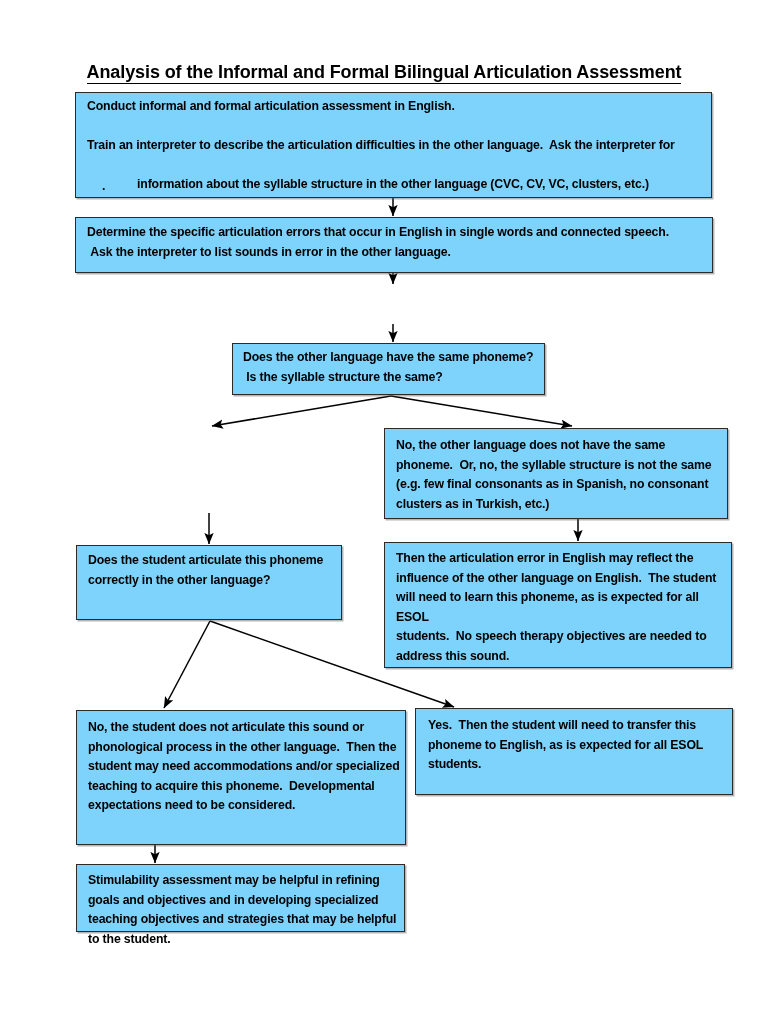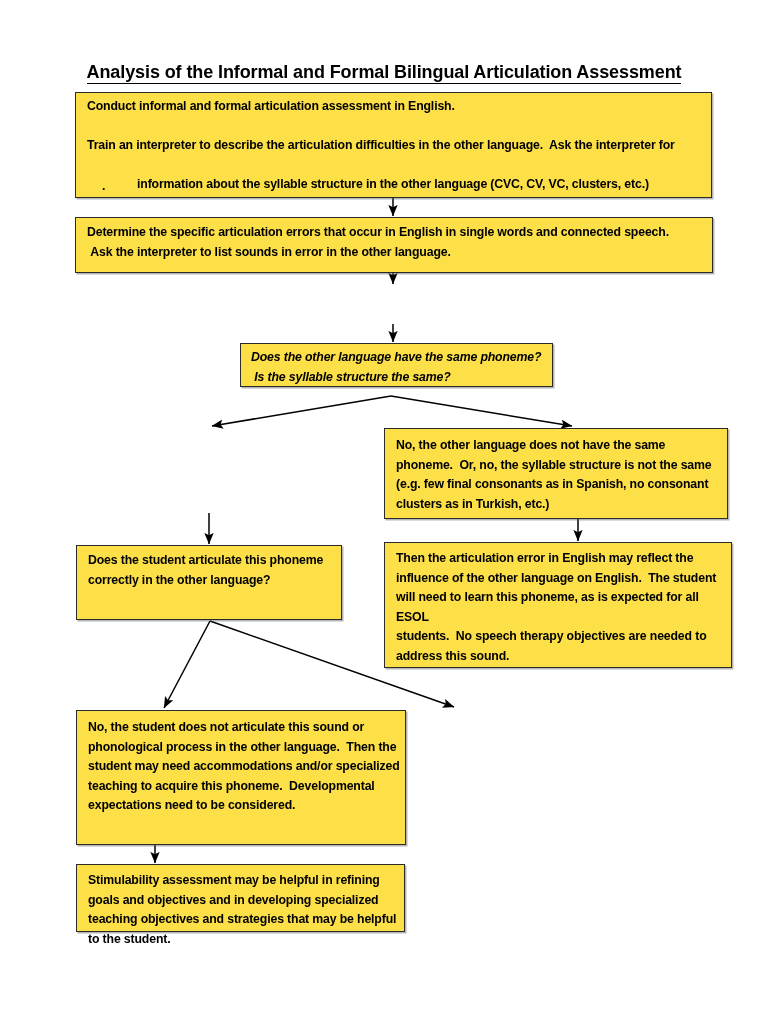--- a/index.html
+++ b/index.html
@@ -40,21 +40,21 @@
     font-weight: bold;
     letter-spacing: -0.1px;
   }
   .title span {
     border-bottom: 1.6px solid #000;
     padding-bottom: 1px;
   }
   .box {
     position: absolute;
     border: 1.3px solid #2b2b2b;
-    background: #fde047;
+    background: #7dd3fc;
     box-sizing: border-box;
     box-shadow: 1.5px 1.5px 0 rgba(90,90,90,0.45);
   }
   .box .txt {
     font-size: 12.3px;
     font-weight: bold;
     line-height: 19.6px;
     letter-spacing: -0.15px;
     white-space: pre-wrap;
   }
@@ -65,21 +65,21 @@
     color: #1414c8;
     text-decoration: underline;
   }
 
   .box2 { left: 75px;  top: 217px; width: 638px; height: 56px; }
   .box2 .txt { position: absolute; left: 11px; top: 5px; width: 615px; }
 
   .box3 { left: 279px; top: 285px; width: 226px; height: 39px; }
   .box3 .txt { position: absolute; left: 10px; top: 8px; width: 210px; }
 
-  .box4 { left: 240px; top: 343px; width: 313px; height: 44px; font-style: italic; }
+  .box4 { left: 232px; top: 343px; width: 313px; height: 52px; }
   .box4 .txt { position: absolute; left: 10px; top: 4px; width: 298px; }
 
   .box5 { left: 76px;  top: 428px; width: 266px; height: 85px; }
   .box5 .txt { position: absolute; left: 11px; top: 7px; width: 248px; }
 
   .box6 { left: 384px; top: 428px; width: 344px; height: 91px; }
   .box6 .txt { position: absolute; left: 11px; top: 7px; width: 328px; }
 
   .box7 { left: 76px;  top: 545px; width: 266px; height: 75px; }
   .box7 .txt { position: absolute; left: 11px; top: 5px; width: 248px; }
@@ -177,20 +177,25 @@
   </div>
 
   <div class="box box9">
     <div class="txt">No, the student does not articulate this sound or
 phonological process in the other language.  Then the
 student may need accommodations and/or specialized
 teaching to acquire this phoneme.  Developmental
 expectations need to be considered.</div>
   </div>
 
+  <div class="box box10">
+    <div class="txt">Yes.  Then the student will need to transfer this
+phoneme to English, as is expected for all ESOL
+students.</div>
+  </div>
 
   <div class="box box11">
     <div class="txt">Stimulability assessment may be helpful in refining
 goals and objectives and in developing specialized
 teaching objectives and strategies that may be helpful
 to the student.</div>
   </div>
 
 
 </div>

